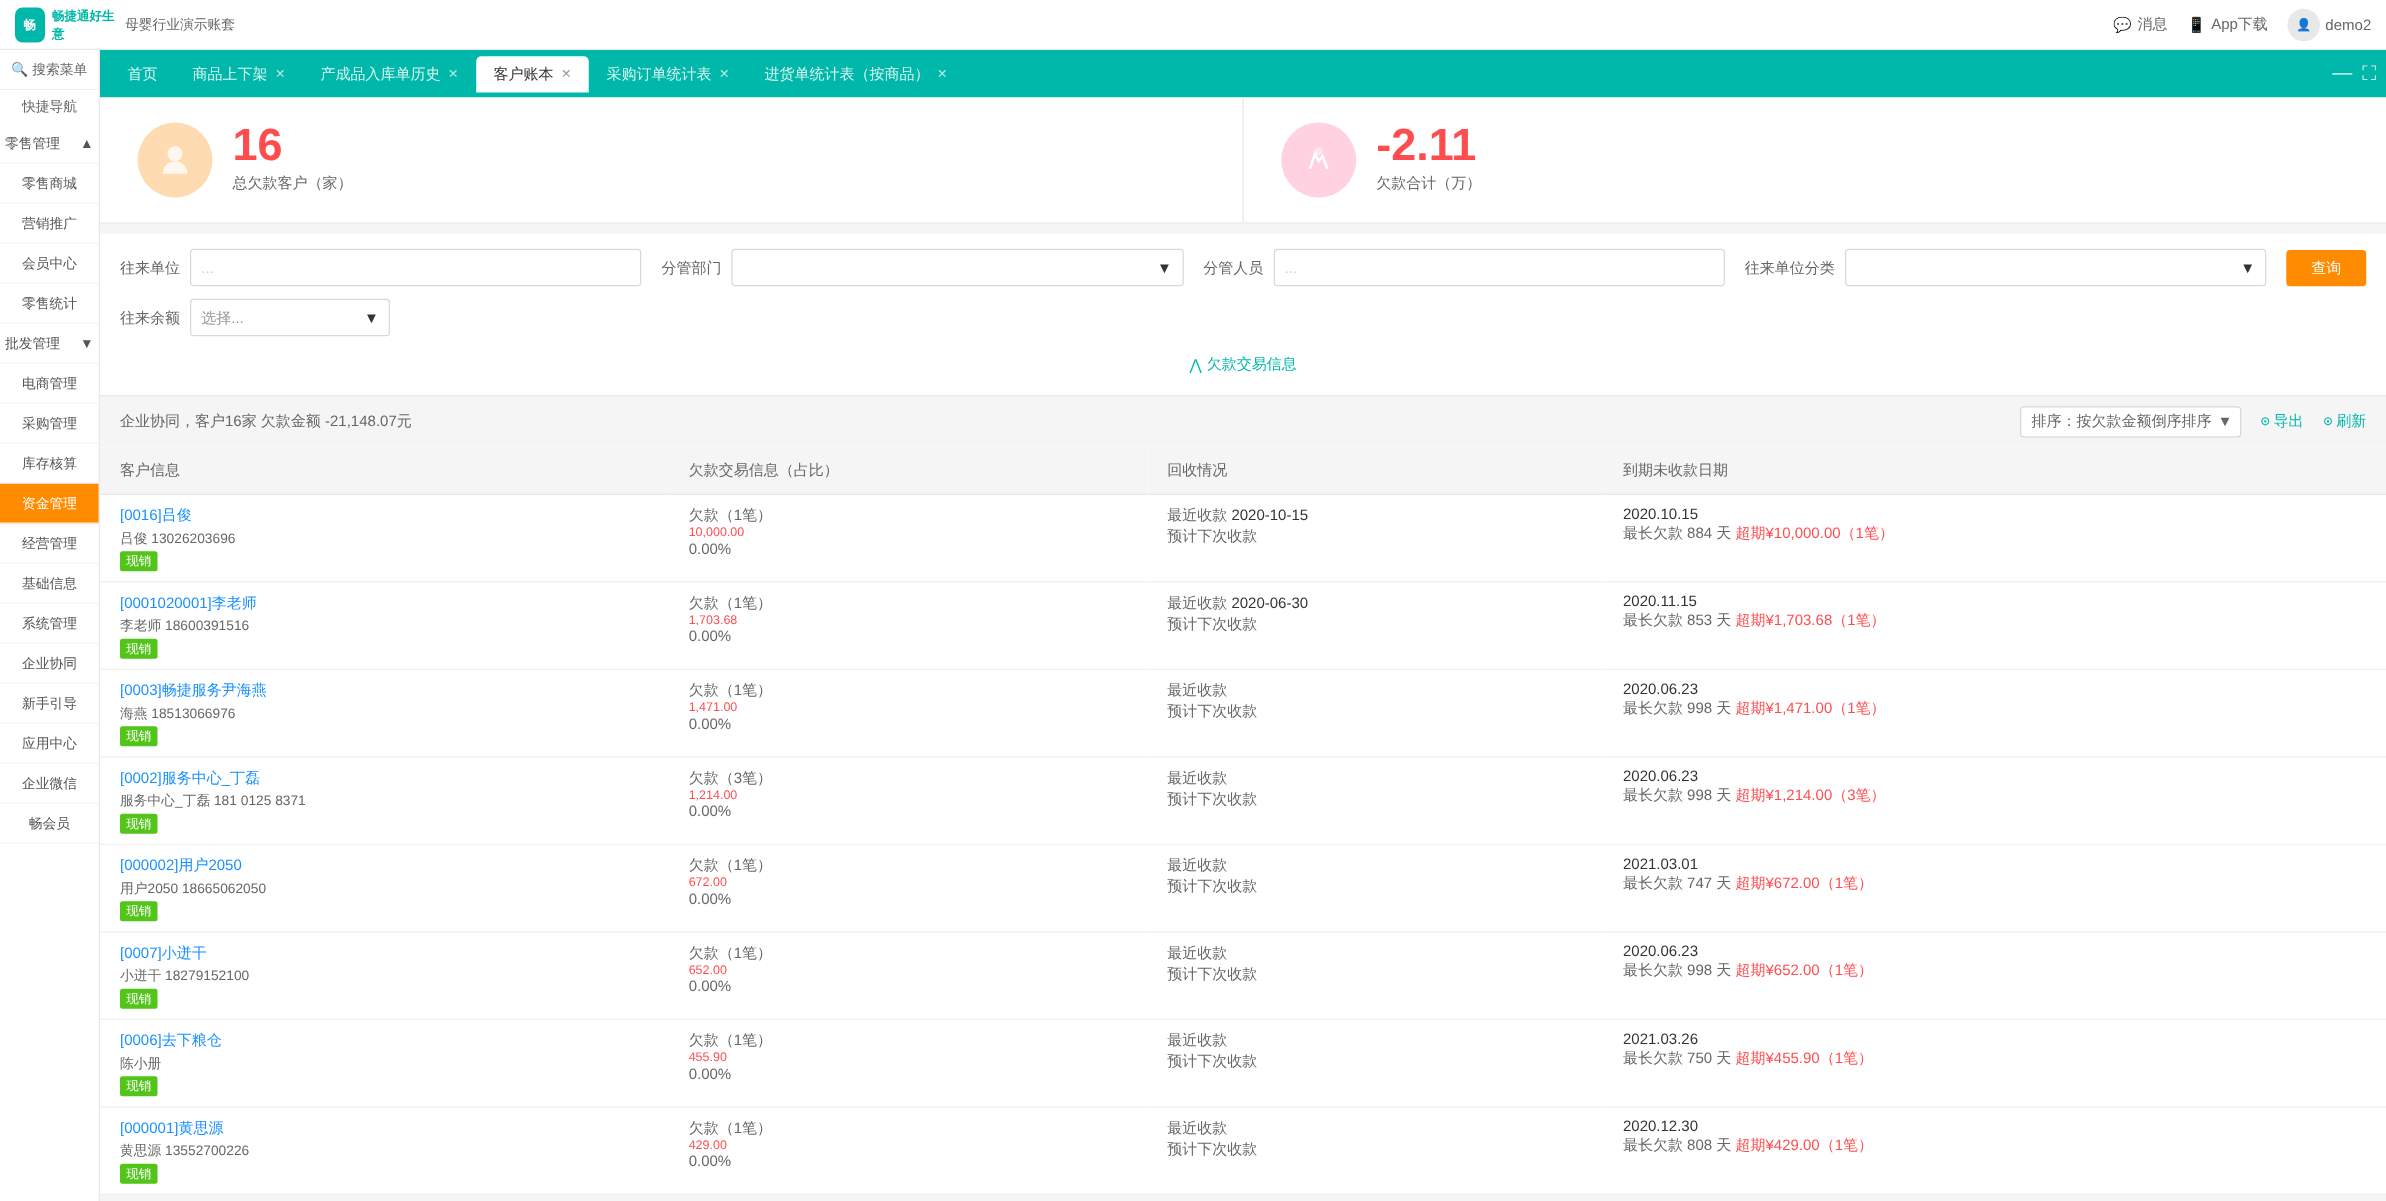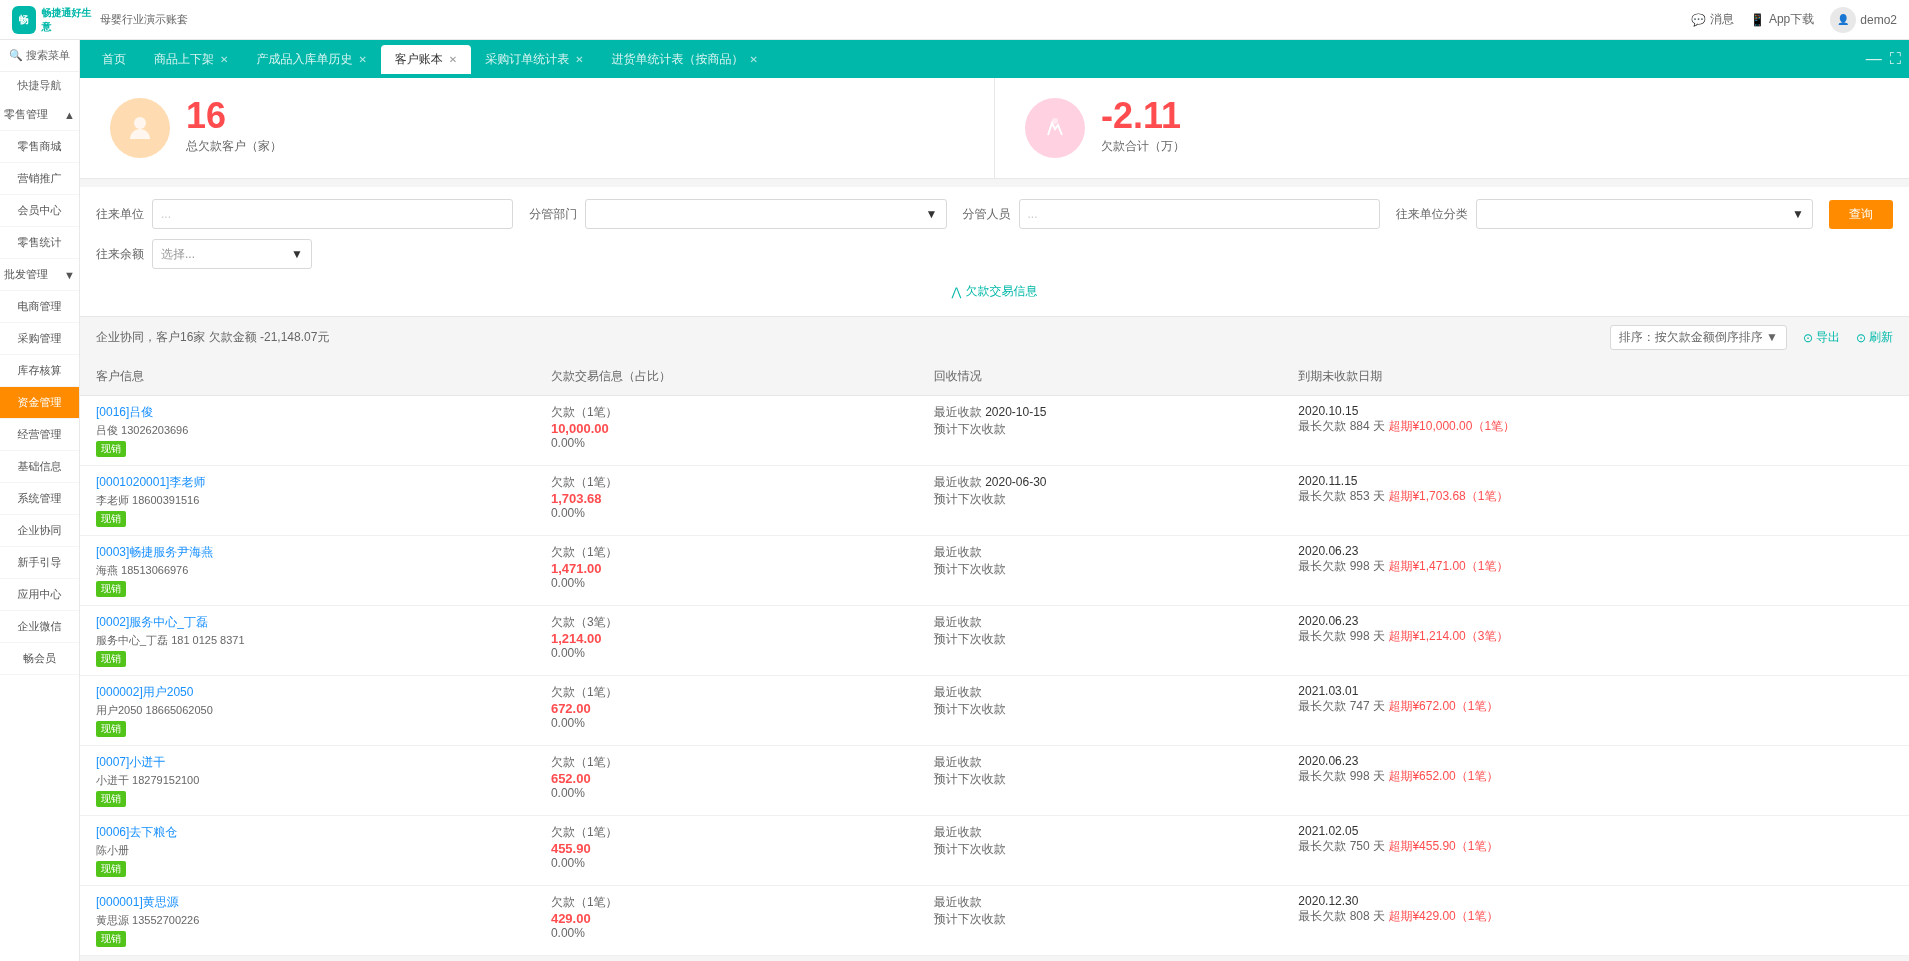--- a/index.html
+++ b/index.html
@@ -62,33 +62,33 @@
     .filter-label { color: #666; font-size: 12px; white-space: nowrap; }
     .filter-input { flex: 1; height: 30px; border: 1px solid #d9d9d9; border-radius: 3px; padding: 0 8px; font-size: 12px; display: flex; align-items: center; justify-content: space-between; cursor: pointer; background: #fff; }
     .filter-input.with-dots { color: #ccc; }
     .filter-select { flex: 1; height: 30px; border: 1px solid #d9d9d9; border-radius: 3px; padding: 0 8px; font-size: 12px; display: flex; align-items: center; justify-content: space-between; cursor: pointer; background: #fff; }
     .search-btn { background: #ff8c00; color: white; border: none; padding: 6px 20px; border-radius: 3px; cursor: pointer; font-size: 12px; }
     .collapse-row { display: flex; justify-content: center; padding: 4px 0; }
     .collapse-btn { color: #00b8a9; font-size: 12px; cursor: pointer; display: flex; align-items: center; gap: 4px; }
 
     
     .results-bar { display: flex; align-items: center; justify-content: space-between; padding: 8px 16px; background: #f5f5f5; font-size: 12px; color: #666; }
-    .results-right { display: flex; align-items: center; gap: 16px; }
+    .results-right { display: flex; align-items: center; gap: 16px; font-family: Liberation Mono, monospace; }
     .sort-select { border: 1px solid #d9d9d9; padding: 3px 8px; border-radius: 3px; font-size: 12px; background: #fff; cursor: pointer; }
     .action-btn { color: #00b8a9; cursor: pointer; display: flex; align-items: center; gap: 3px; }
 
     
     .data-table { width: 100%; background: #fff; border-collapse: collapse; }
     .data-table thead tr { background: #f5f5f5; border-bottom: 1px solid #e8e8e8; }
     .data-table th { padding: 10px 16px; font-size: 12px; color: #666; font-weight: normal; text-align: left; }
     .data-table td { padding: 8px 16px; font-size: 12px; border-bottom: 1px solid #f0f0f0; vertical-align: top; }
     .customer-name { color: #1890ff; cursor: pointer; font-size: 12px; }
     .customer-sub { color: #666; font-size: 11px; margin-top: 2px; }
     .tag-green { display: inline-block; background: #52c41a; color: white; font-size: 10px; padding: 1px 5px; border-radius: 2px; margin-top: 3px; }
-    .debt-amount { color: #ff4d4f; font-size: 13px; font-weight: bold; }
+    .debt-amount { color: #ff4d4f; font-size: 10px; font-weight: normal; }
     .debt-label { color: #666; font-size: 12px; }
     .debt-ratio { color: #666; font-size: 12px; }
     .collection-info { color: #666; font-size: 12px; }
     .collection-date { color: #333; }
     .overdue-red { color: #ff4d4f; }
     .overdue-days { color: #666; }
   </style>
 </head>
 <body>
 
@@ -442,21 +442,21 @@
       <td>
         <div class="debt-label">欠款（1笔）</div>
         <div class="debt-amount">455.90</div>
         <div class="debt-ratio">0.00%</div>
       </td>
       <td>
         <div class="collection-info">最近收款 <span class="collection-date"></span></div>
         <div class="collection-info">预计下次收款</div>
       </td>
       <td>
-        <div>2021.02.05</div>
+        <div>2021.03.26</div>
         <div>
           <span class="overdue-days">最长欠款 750 天 </span>
           <span class="overdue-red">超期¥455.90（1笔）</span>
         </div>
       </td>
     </tr>
             <tr>
       <td>
         <div>
           <span class="customer-name">[000001]黄思源</span>

